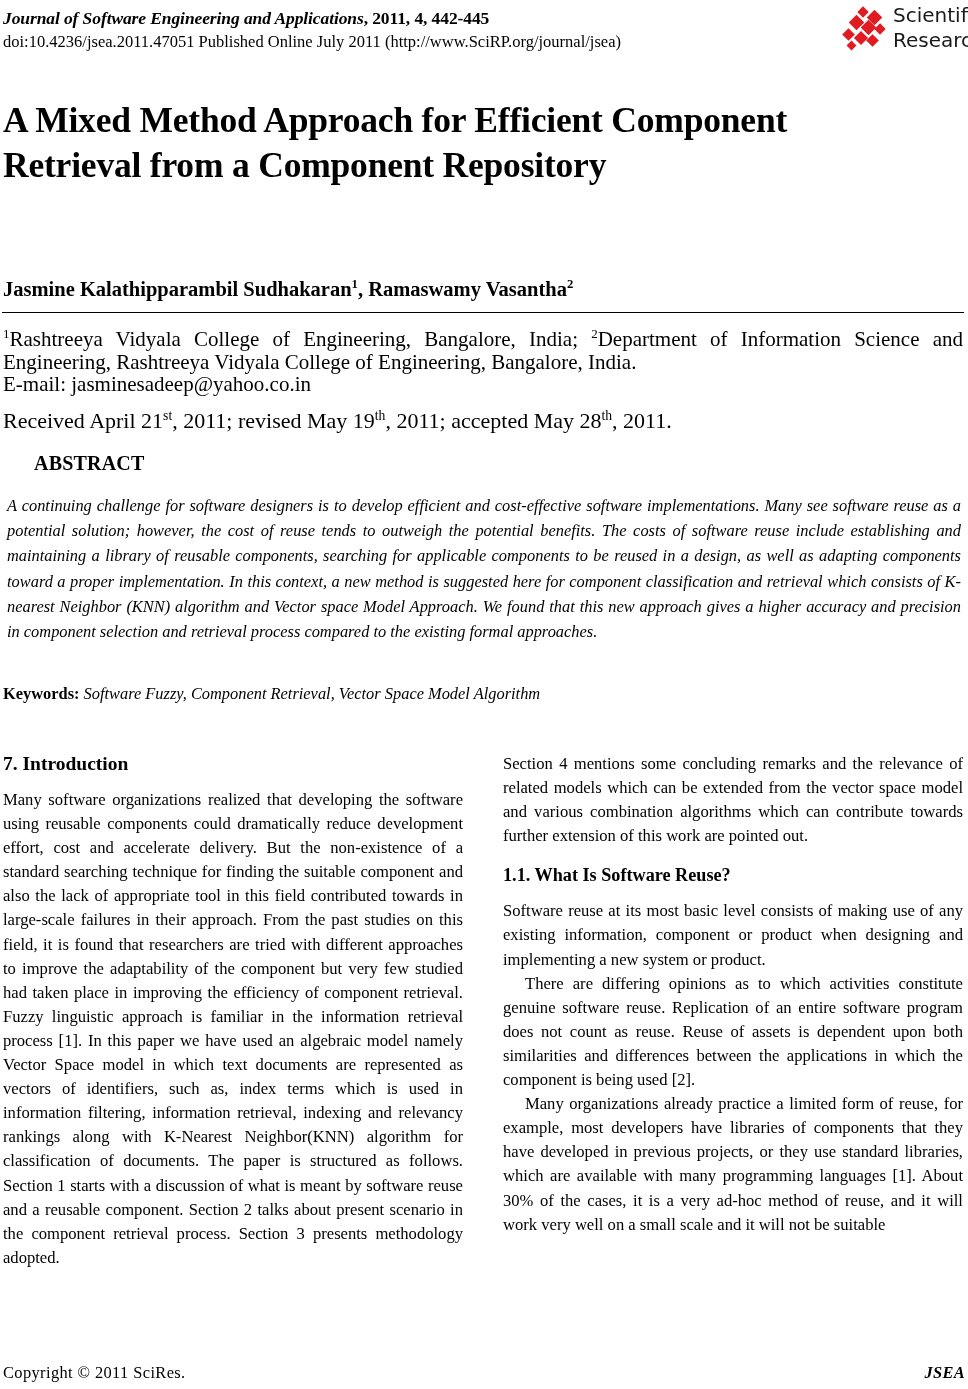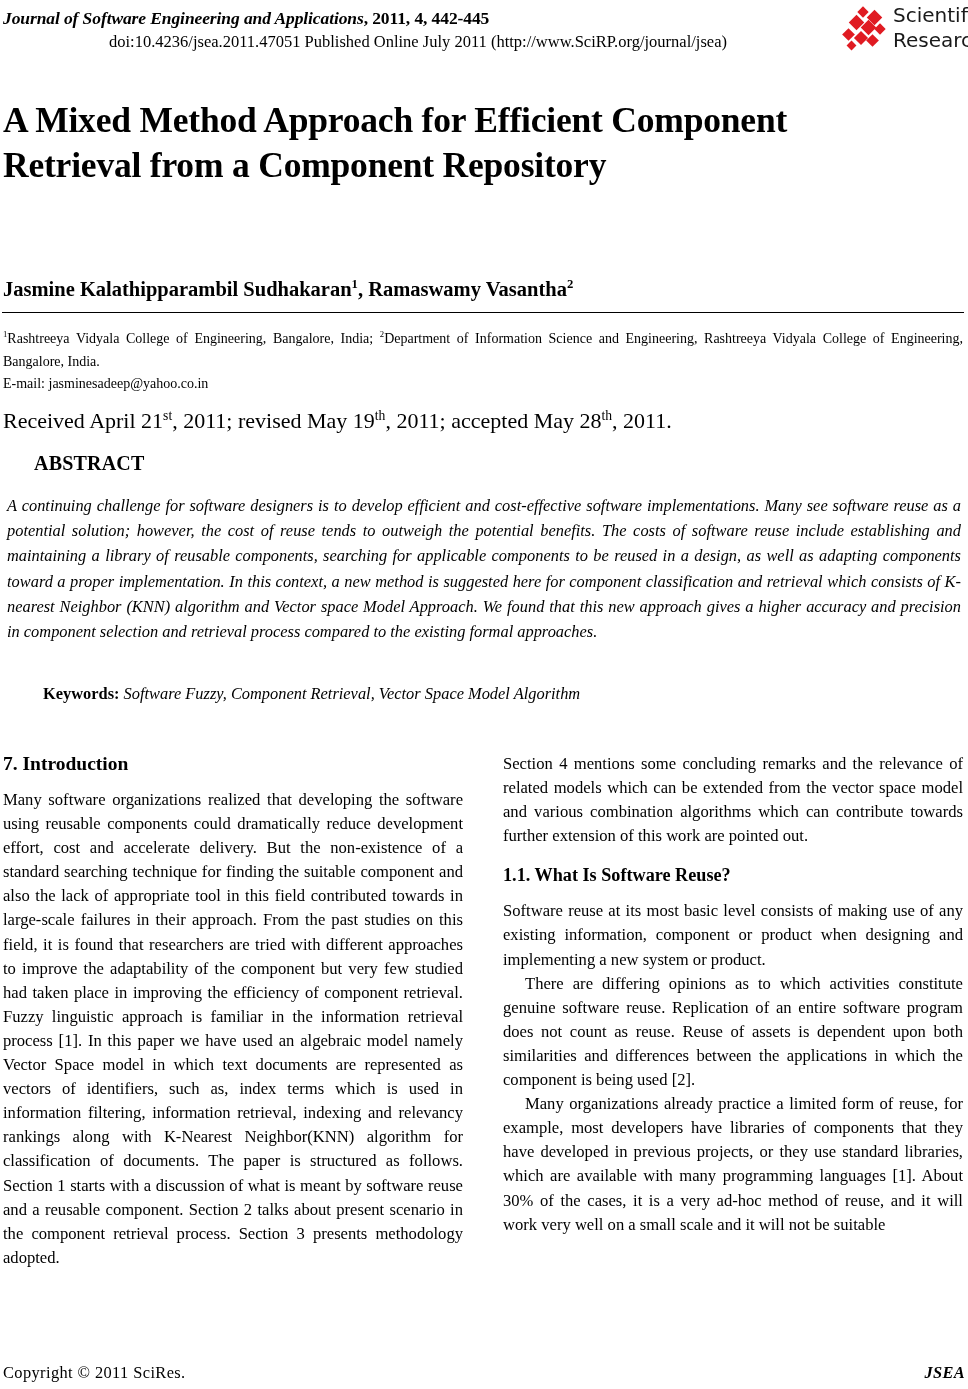--- a/index.html
+++ b/index.html
@@ -40,21 +40,20 @@
     white-space: nowrap;
   }
   .runhead-line1 .upright {
     font-style: normal;
   }
   .runhead-line2 {
     font-size: 16.5px;
     line-height: 21px;
     margin-top: 2px;
     white-space: nowrap;
-    text-align: center;
   }
 
   
   .logo {
     position: absolute;
     left: 843px;
     top: 3px;
     width: 130px;
     height: 52px;
   }
@@ -116,21 +115,21 @@
     height: 0;
     border-top: 1.3px solid #000;
   }
 
   
   .affil {
     position: absolute;
     left: 3px;
     top: 328px;
     width: 960px;
-    font-size: 14px;
+    font-size: 21px;
     line-height: 22.5px;
     text-align: justify;
   }
 
   .received {
     position: absolute;
     left: 3px;
     top: 410px;
     font-size: 22px;
     line-height: 22px;
@@ -163,21 +162,20 @@
     left: 3px;
     top: 682px;
     width: 962px;
     font-size: 16.4px;
     font-style: italic;
     line-height: 23px;
   }
   .keywords b {
     font-style: normal;
     font-weight: bold;
-    margin-left: 40px;
   }
 
   
   .col {
     position: absolute;
     top: 752px;
     width: 460px;
     font-size: 16.6px;
     line-height: 24.1px;
     text-align: justify;

